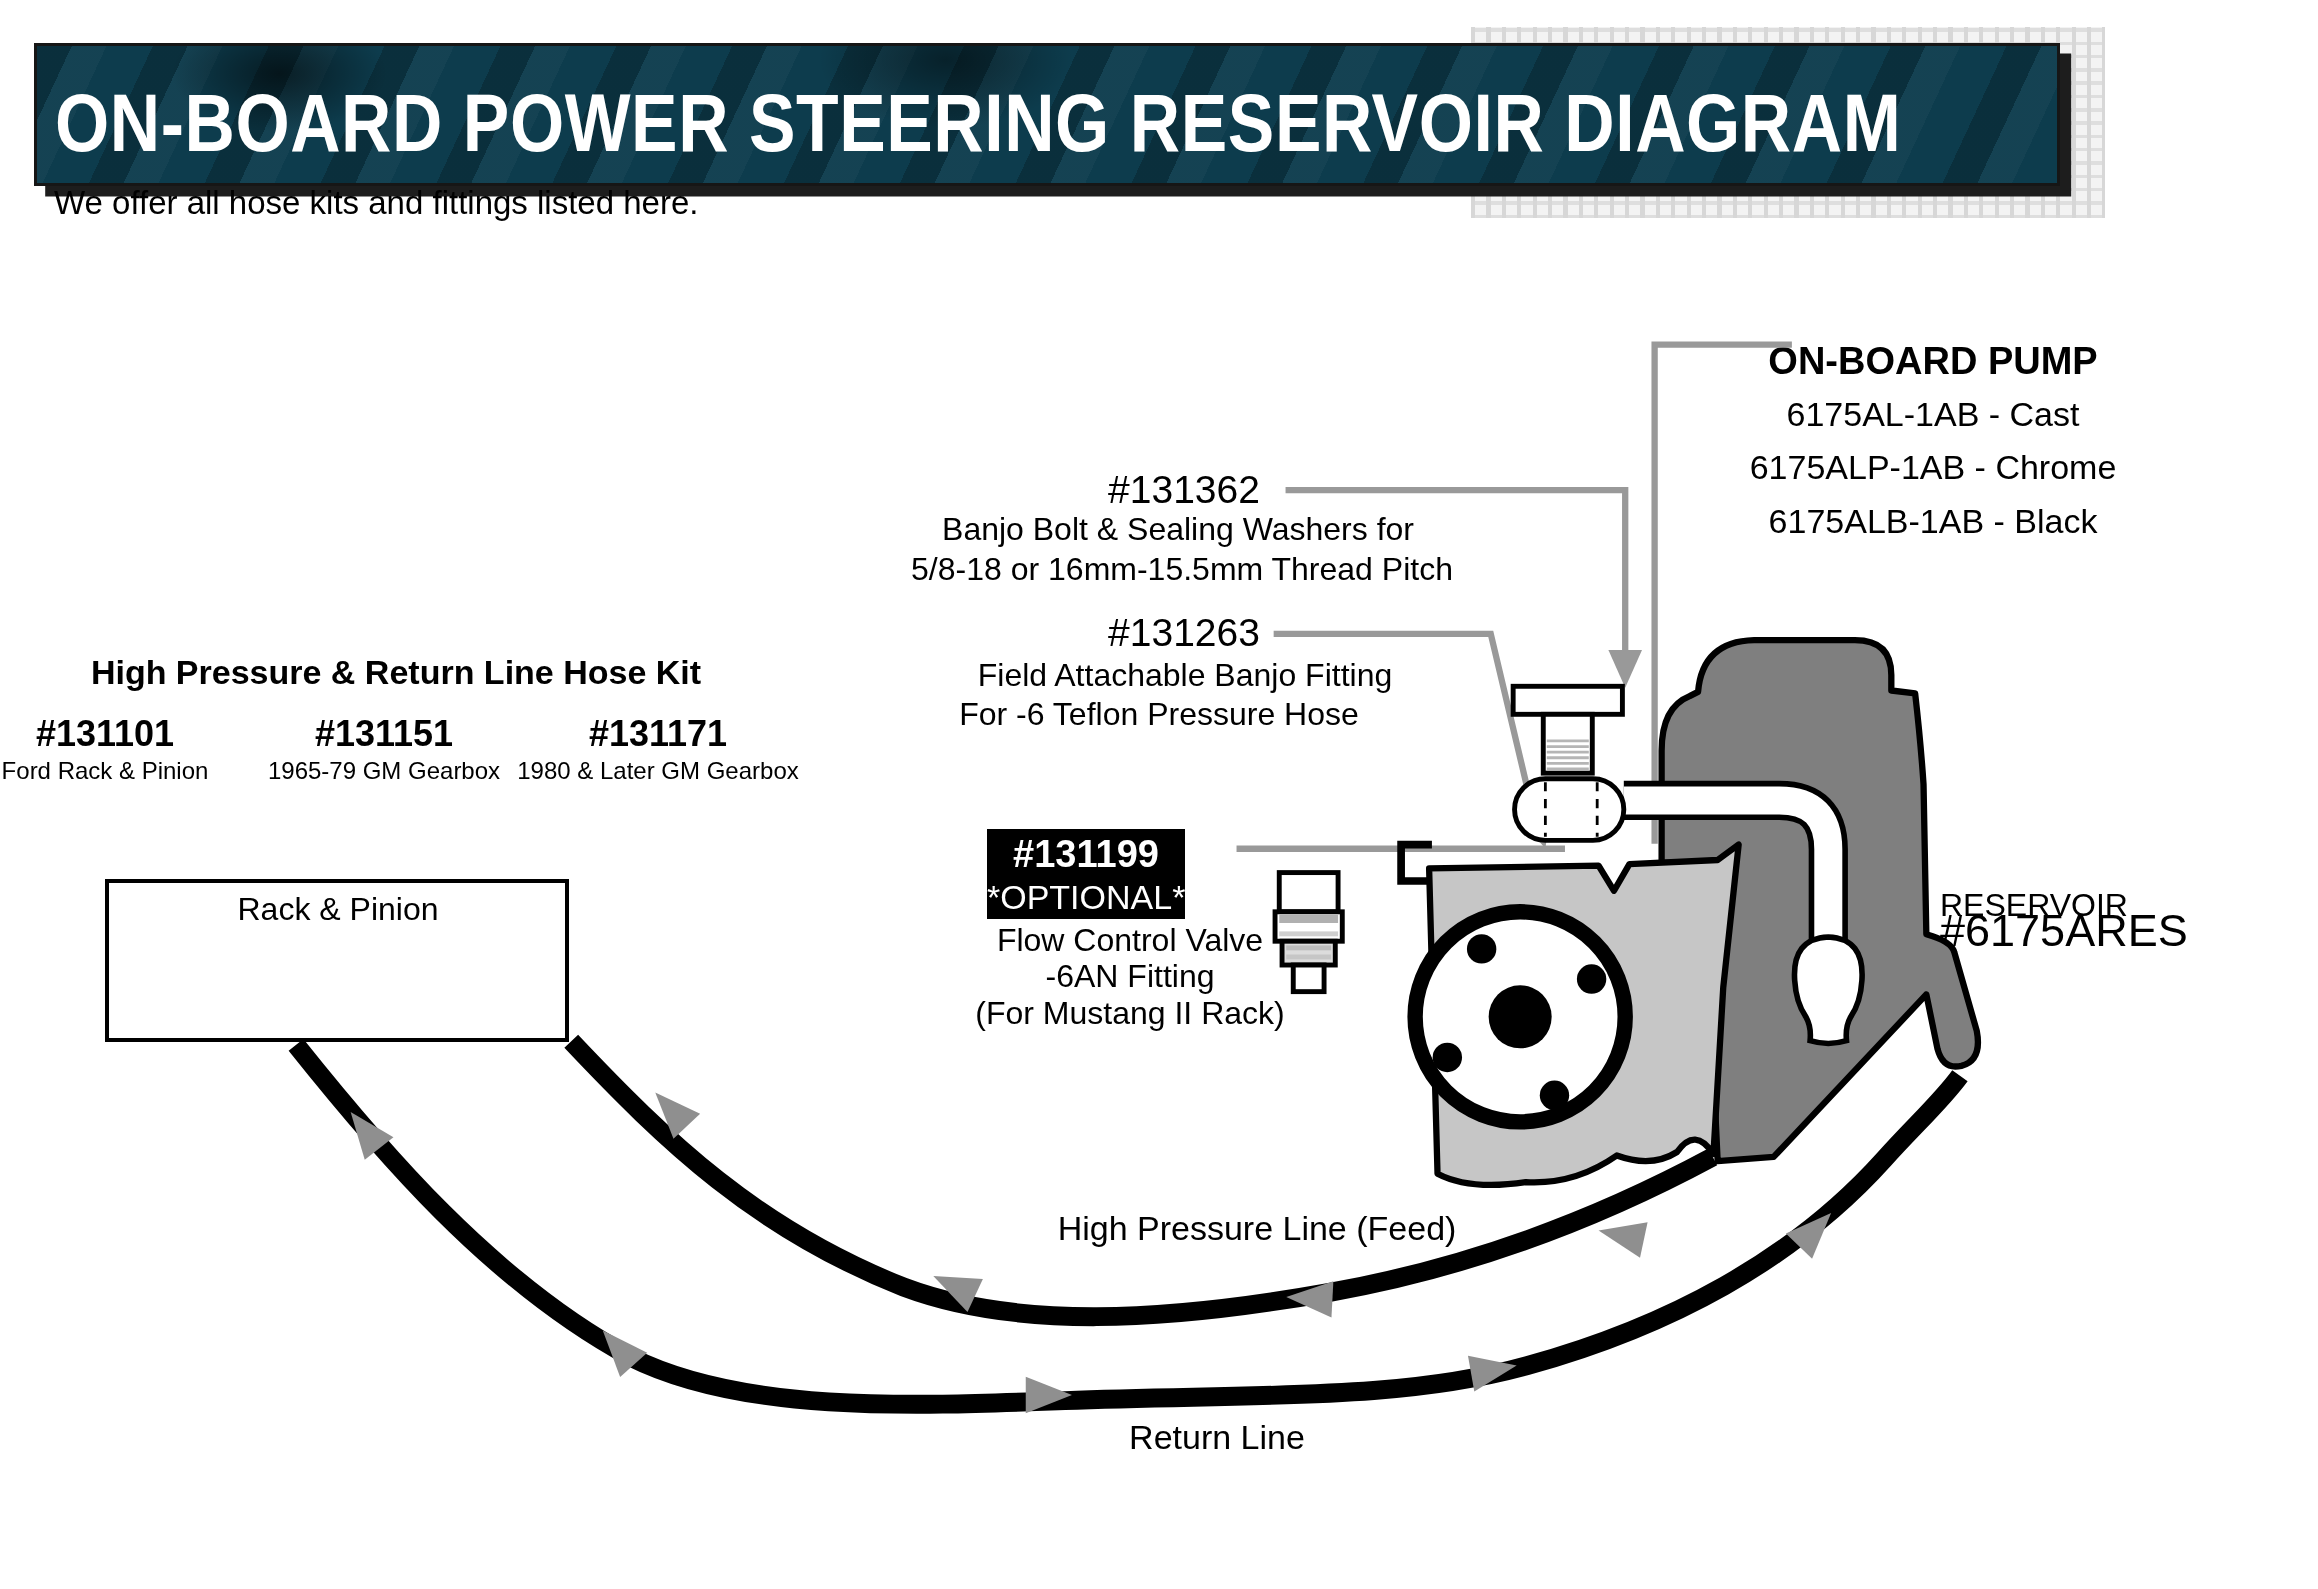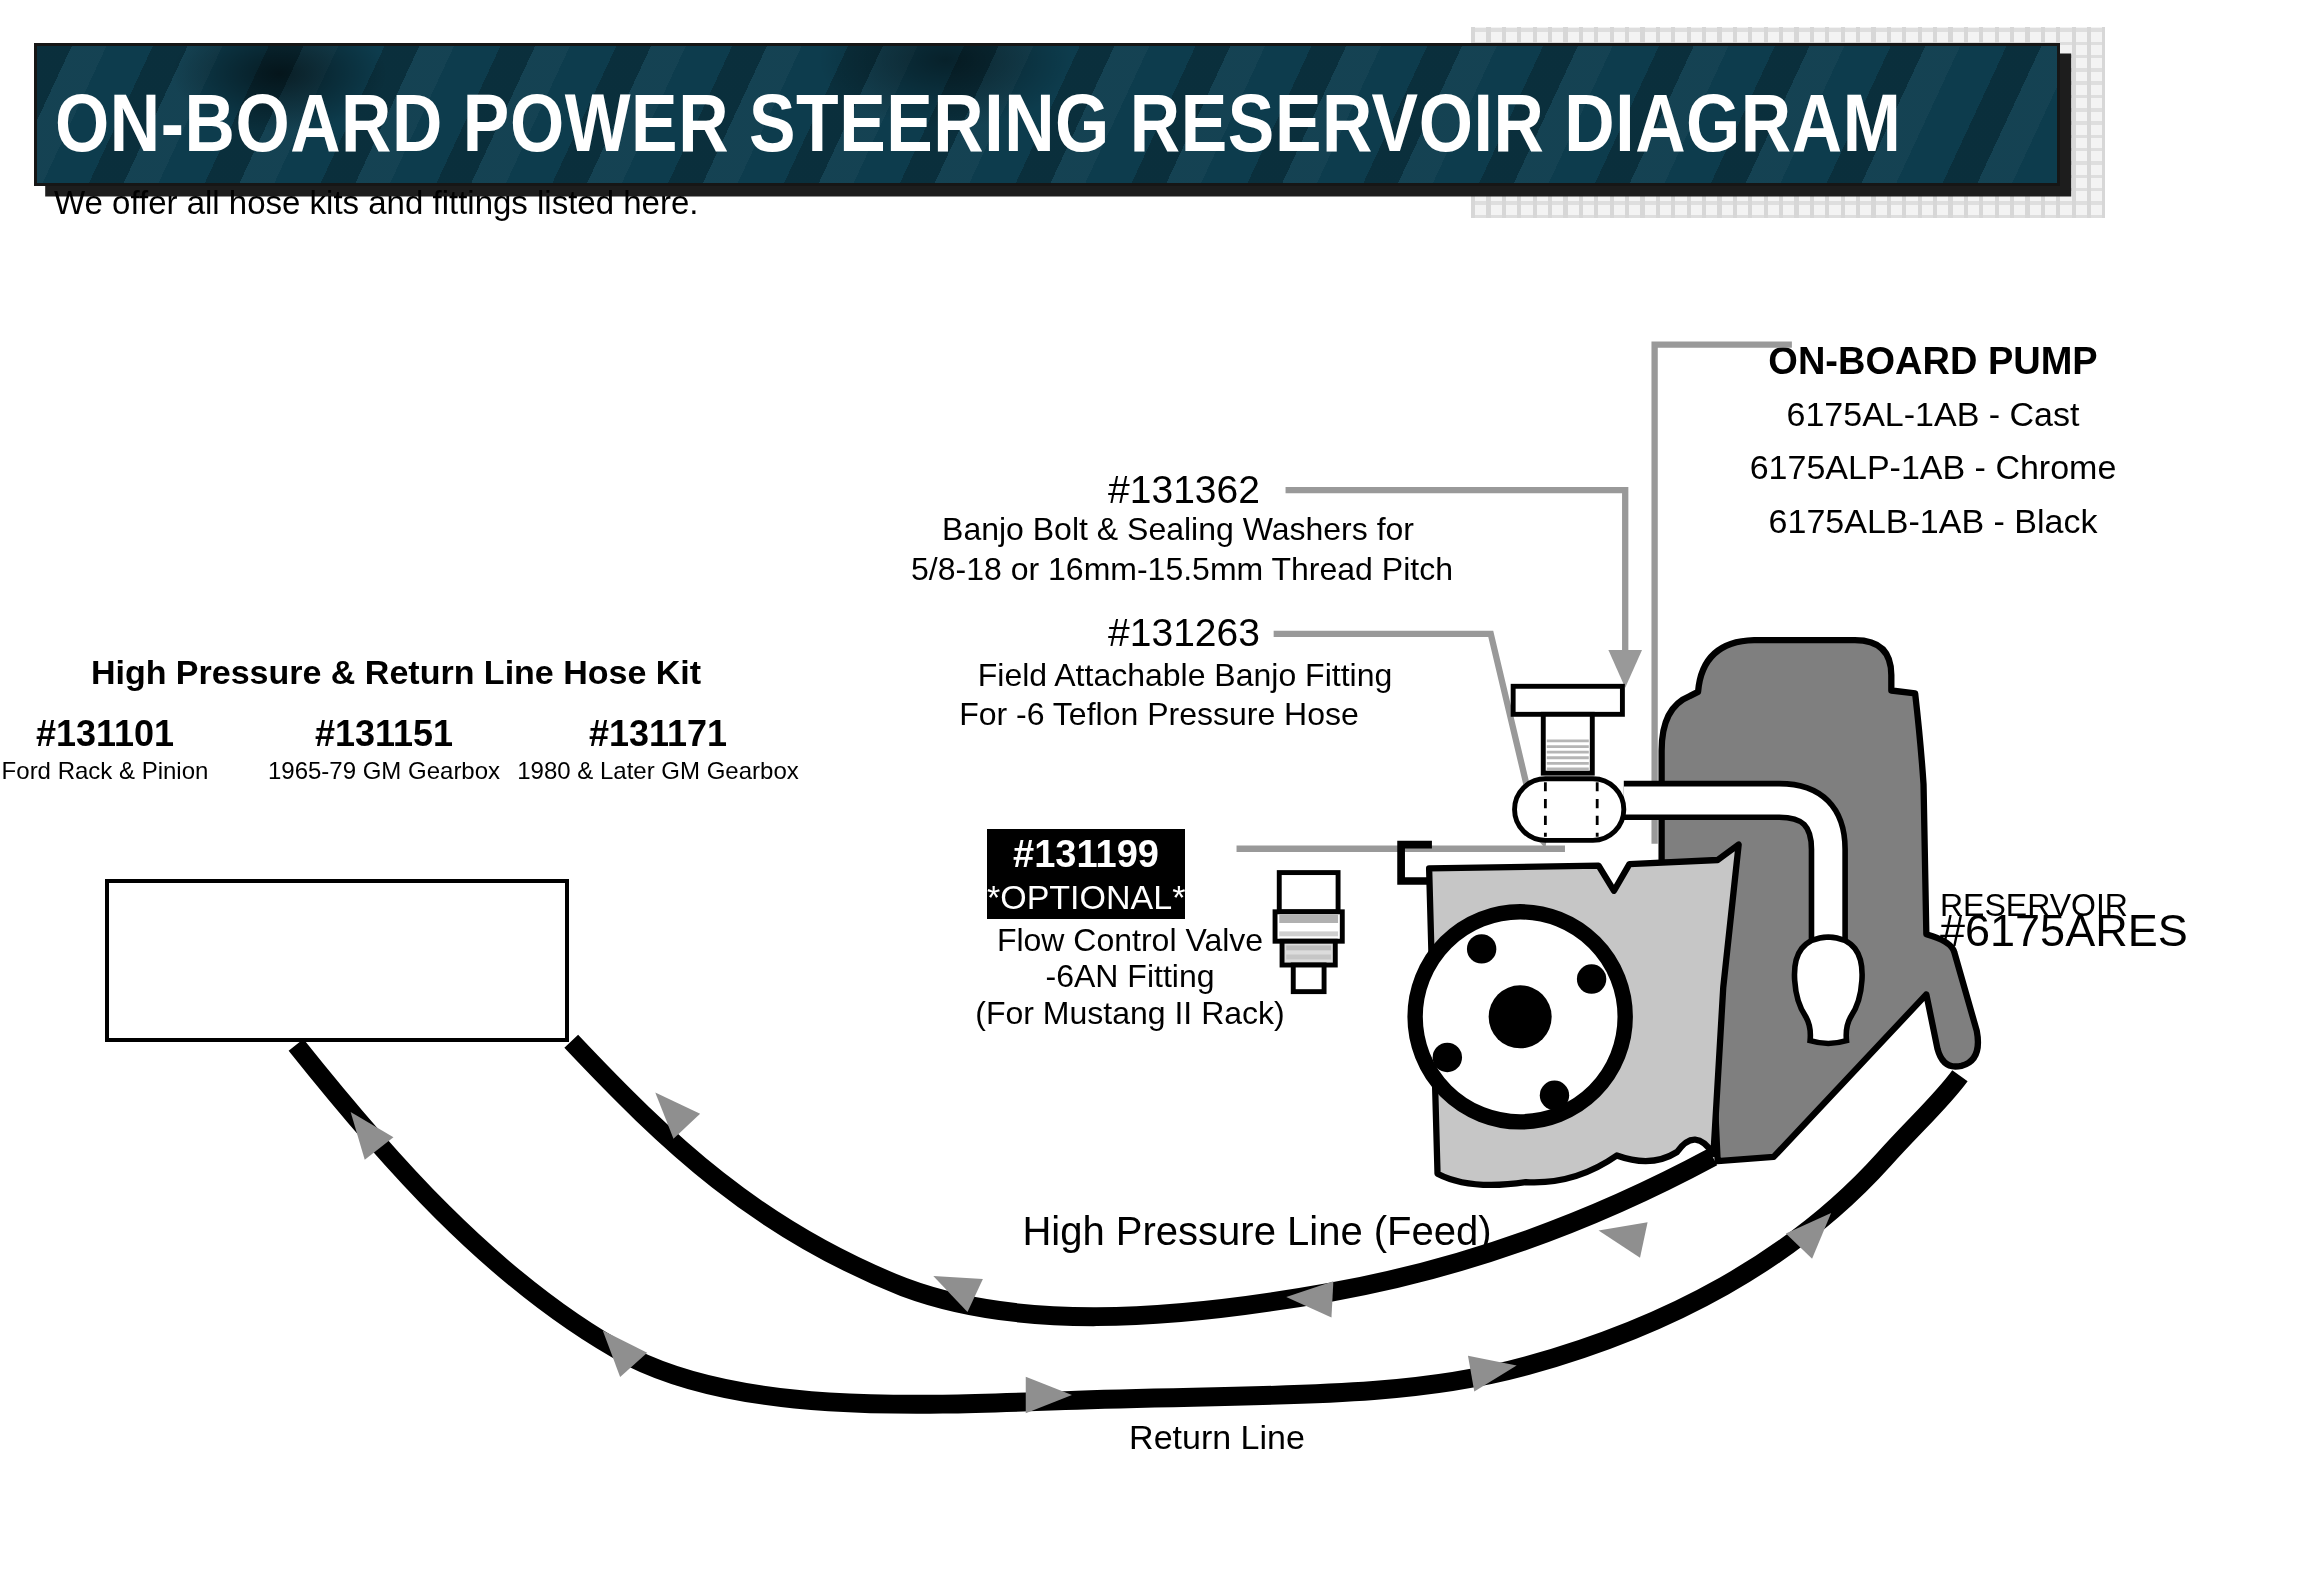--- a/index.html
+++ b/index.html
@@ -47,21 +47,21 @@
   #optional-box{left:987px;top:829px;width:198px;height:90px;background:#000;color:#fff;
      text-align:center;}
   #optional-part{font-size:38px;font-weight:bold;margin-top:4.2px;}
   #optional-word{font-size:34px;margin-top:1.4px;}
   #l-valve1{left:1130px;top:922px;font-size:32px;}
   #l-valve2{left:1130px;top:958px;font-size:32px;}
   #l-valve3{left:1130px;top:995px;font-size:32px;}
   
   #l-res1{left:1940px;top:867px;font-size:32px;font-weight:normal;margin-top:20px;}
   #l-res2{left:1940px;top:905px;font-size:45px;}
-  #l-hp{left:1257px;top:1209px;font-size:40px;}
+  #l-hp{left:1257px;top:1209px;font-size:34px;}
   #l-return{left:1217px;top:1418px;font-size:34px;}
   svg{position:absolute;left:0;top:0;}
 </style>
 </head>
 <body>
 
 <div class="abs" id="texture-strip"></div>
 
 <div class="abs" id="banner">
   <div class="abs" id="banner-title">ON-BOARD POWER STEERING RESERVOIR DIAGRAM</div>
@@ -71,20 +71,21 @@
 <div class="abs ctr lbl" id="kit-heading">High Pressure &amp; Return Line Hose Kit</div>
 <div class="abs ctr lbl part-num" style="left:105px">#131101</div>
 <div class="abs ctr lbl part-num" style="left:384px">#131151</div>
 <div class="abs ctr lbl part-num" style="left:658px">#131171</div>
 <div class="abs ctr lbl part-label" style="left:105px">Ford Rack &amp; Pinion</div>
 <div class="abs ctr lbl part-label" style="left:384px">1965-79 GM Gearbox</div>
 <div class="abs ctr lbl part-label" style="left:658px">1980 &amp; Later GM Gearbox</div>
 
 <div class="abs" id="gearbox-box"></div>
 <div class="abs" id="gearbox-text">
+  <div>Rack &amp; Pinion</div>
 </div>
 
 <div class="abs ctr lbl gray" id="l-131362">#131362</div>
 <div class="abs ctr lbl" id="l-banjo1"><span>Banjo Bolt</span><span class="gray"> &amp; Sealing Washers for</span></div>
 <div class="abs ctr lbl gray" id="l-banjo2">5/8-18 or 16mm-15.5mm Thread Pitch</div>
 <div class="abs ctr lbl gray" id="l-131263">#131263</div>
 <div class="abs ctr lbl" id="l-field1">Field Attachable Banjo Fitting</div>
 <div class="abs ctr lbl gray" id="l-field2">For -6 Teflon Pressure Hose</div>
 
 <div class="abs ctr lbl" id="pump-title">ON-BOARD PUMP</div>

